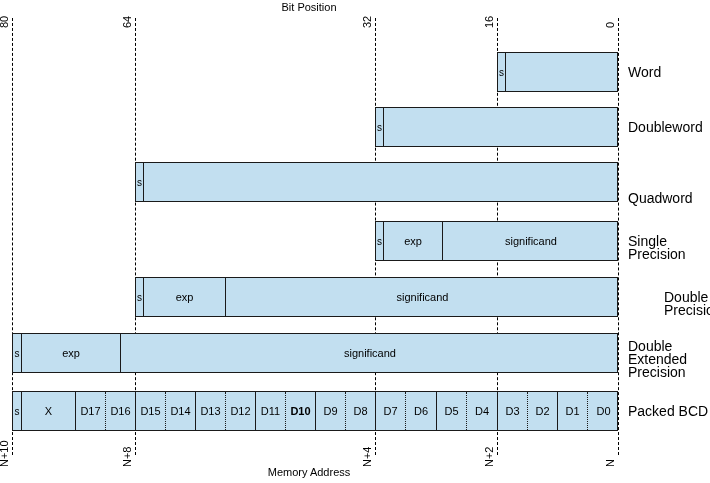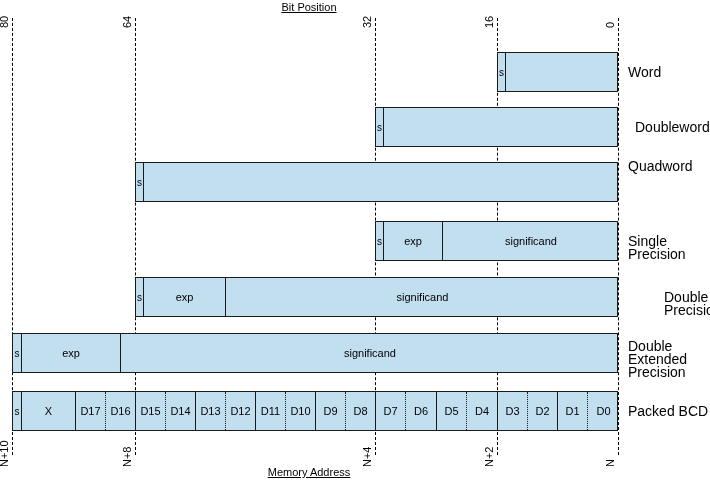--- a/index.html
+++ b/index.html
@@ -20,21 +20,20 @@
     height: 483px;
   }
 
   
   .title {
     position: absolute;
     font-size: 11px;
     color: #000;
     font-weight: 400;
     white-space: nowrap;
-    text-decoration: underline;
   }
   #bit-position-title {
     top: 1px;
     left: 0;
     width: 618px;
     text-align: center;
   }
   #memory-address-title {
     top: 466px;
     left: 0;
@@ -140,26 +139,26 @@
   <div id="rows">
       <div class="bar" style="left: 497px; top: 52px; width: 121px; background: rgb(194, 223, 240); border-color: rgb(26, 26, 26);">
         <div class="field div-solid sign" style="width: 8px; flex: 0 0 8px;">s</div>
         <div class="field" style="width: 113px; flex: 0 0 113px;"></div>
       </div>
       <div class="row-label" style="top: 66px;">Word</div>
       <div class="bar" style="left: 375px; top: 107px; width: 243px; background: rgb(194, 223, 240); border-color: rgb(26, 26, 26);">
         <div class="field div-solid sign" style="width: 8px; flex: 0 0 8px;">s</div>
         <div class="field" style="width: 235px; flex: 0 0 235px;"></div>
       </div>
-      <div class="row-label" style="top: 121px; margin-left: 7px;">Doubleword</div>
+      <div class="row-label" style="top: 121px;">Doubleword</div>
       <div class="bar" style="left: 135px; top: 162px; width: 483px; background: rgb(194, 223, 240); border-color: rgb(26, 26, 26);">
         <div class="field div-solid sign" style="width: 8px; flex: 0 0 8px;">s</div>
         <div class="field" style="width: 475px; flex: 0 0 475px;"></div>
       </div>
-      <div class="row-label" style="top: 160px;">Quadword</div>
+      <div class="row-label" style="top: 192px;">Quadword</div>
       <div class="bar" style="left: 375px; top: 221px; width: 243px; background: rgb(194, 223, 240); border-color: rgb(26, 26, 26);">
         <div class="field div-solid sign" style="width: 8px; flex: 0 0 8px;">s</div>
         <div class="field div-solid" style="width: 59px; flex: 0 0 59px;">exp</div>
         <div class="field" style="width: 176px; flex: 0 0 176px;">significand</div>
       </div>
       <div class="row-label" style="top: 235px;">Single Precision</div>
       <div class="bar" style="left: 135px; top: 277px; width: 483px; background: rgb(194, 223, 240); border-color: rgb(26, 26, 26);">
         <div class="field div-solid sign" style="width: 8px; flex: 0 0 8px;">s</div>
         <div class="field div-solid" style="width: 82px; flex: 0 0 82px;">exp</div>
         <div class="field" style="width: 393px; flex: 0 0 393px;">significand</div>
@@ -175,21 +174,21 @@
       <div class="bar" style="left: 12px; top: 391px; width: 606px; background: rgb(194, 223, 240); border-color: rgb(26, 26, 26);">
         <div class="field div-solid sign" style="width: 9px; flex: 0 0 9px;">s</div>
         <div class="field div-solid" style="width: 54px; flex: 0 0 54px;">X</div>
         <div class="field div-dotted" style="width: 30px; flex: 0 0 30px;">D17</div>
         <div class="field div-solid" style="width: 30px; flex: 0 0 30px;">D16</div>
         <div class="field div-dotted" style="width: 30px; flex: 0 0 30px;">D15</div>
         <div class="field div-solid" style="width: 30px; flex: 0 0 30px;">D14</div>
         <div class="field div-dotted" style="width: 30px; flex: 0 0 30px;">D13</div>
         <div class="field div-solid" style="width: 30px; flex: 0 0 30px;">D12</div>
         <div class="field div-dotted" style="width: 30px; flex: 0 0 30px;">D11</div>
-        <div class="field div-solid" style="width: 30px; flex: 0 0 30px;">D10</div>
+        <div class="field div-solid" style="width: 30px; flex: 0 0 30px; font-weight: bold;">D10</div>
         <div class="field div-dotted" style="width: 30px; flex: 0 0 30px;">D9</div>
         <div class="field div-solid" style="width: 30px; flex: 0 0 30px;">D8</div>
         <div class="field div-dotted" style="width: 30px; flex: 0 0 30px;">D7</div>
         <div class="field div-solid" style="width: 31px; flex: 0 0 31px;">D6</div>
         <div class="field div-dotted" style="width: 30px; flex: 0 0 30px;">D5</div>
         <div class="field div-solid" style="width: 31px; flex: 0 0 31px;">D4</div>
         <div class="field div-dotted" style="width: 30px; flex: 0 0 30px;">D3</div>
         <div class="field div-solid" style="width: 30px; flex: 0 0 30px;">D2</div>
         <div class="field div-dotted" style="width: 30px; flex: 0 0 30px;">D1</div>
         <div class="field" style="width: 31px; flex: 0 0 31px;">D0</div>

